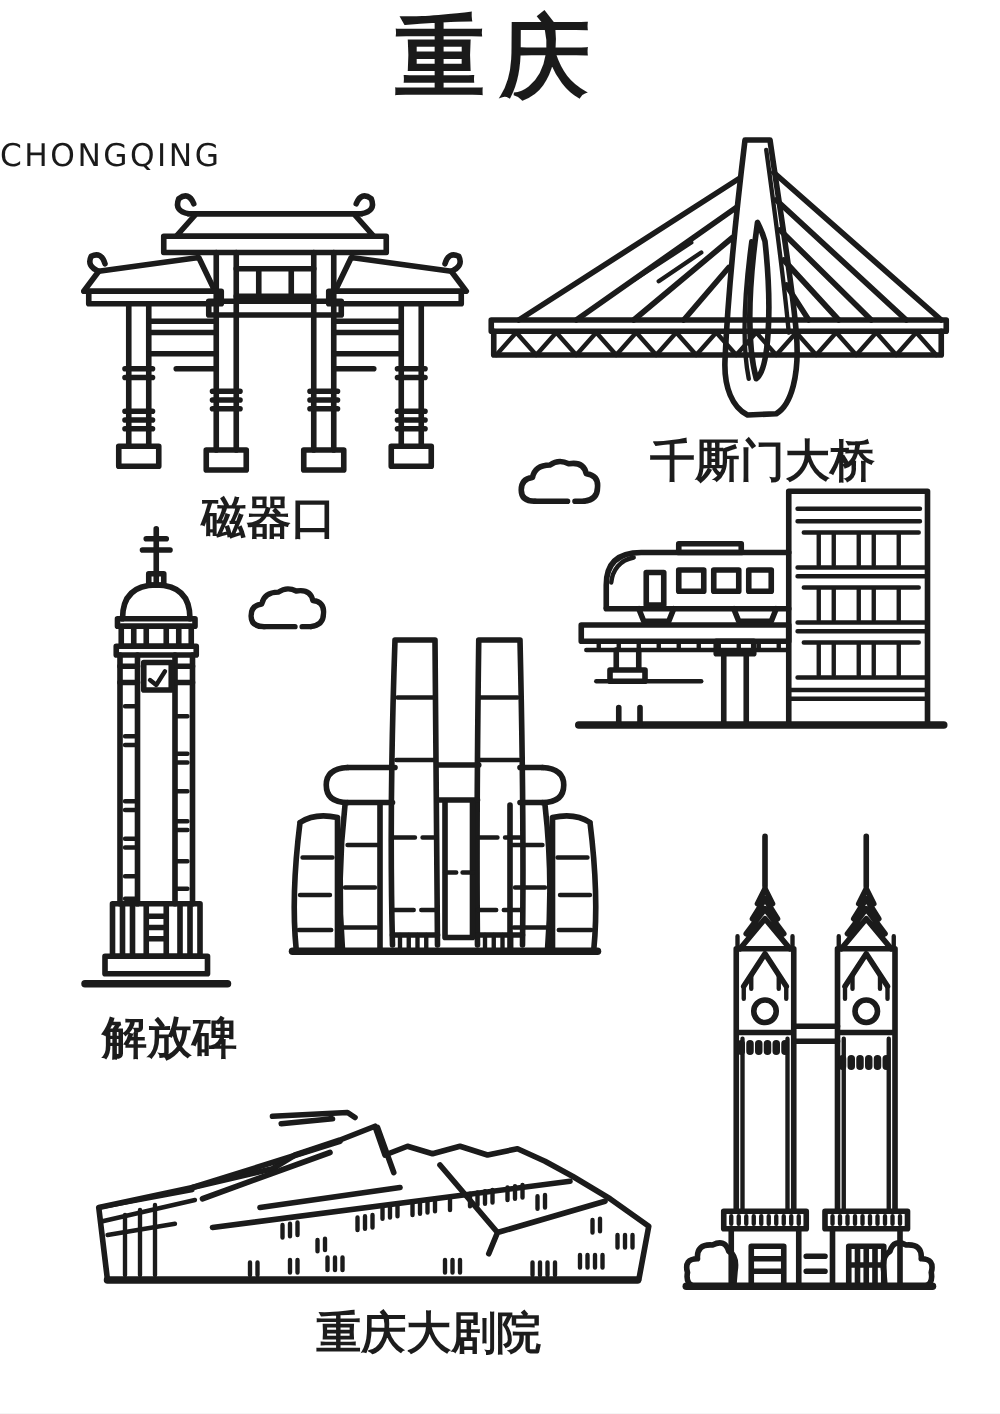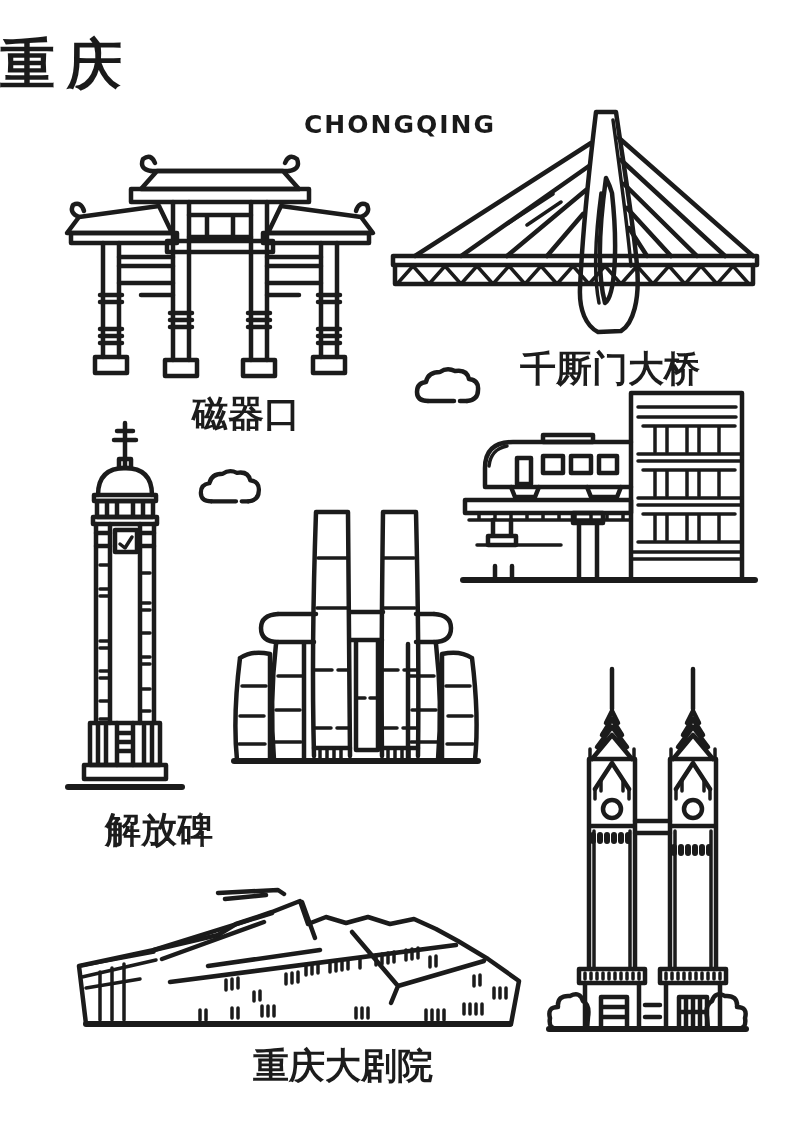--- a/index.html
+++ b/index.html
@@ -2,26 +2,26 @@
 <html><head>
 <meta charset="utf-8">
 <style>
   html,body{margin:0;padding:0;background:#e8e8e8;}
   .canvas{
     position:relative;width:800px;height:1131px;background:#ffffff;
     overflow:hidden;margin:0 auto;
     font-family:"DejaVu Sans","Liberation Sans",sans-serif;color:#1a1a1a;
   }
   .title{
-    position:absolute;top:36px;left:0;width:100%;
-    font-size:55px;font-weight:800;letter-spacing:12px;line-height:1.05;
+    position:absolute;top:8px;left:0;width:100%;text-align:center;
+    font-size:72px;font-weight:800;letter-spacing:12px;line-height:1.05;
   }
   .subtitle{
-    position:absolute;top:110px;left:0;width:100%;text-align:center;
-    font-size:25px;font-weight:700;letter-spacing:2px;
+    position:absolute;top:110px;left:0;width:100%;
+    font-size:25px;font-weight:400;letter-spacing:2px;
   }
   .label{
     position:absolute;font-size:36px;font-weight:700;text-align:center;
     white-space:nowrap;color:#1c1c1c;
   }
   .landmark{position:absolute;}
   svg.art{display:block;width:100%;height:100%;}
   svg.art path,svg.art line,svg.art circle,svg.art rect{
     fill:none;stroke:#1b1b1b;stroke-width:4.5;
     stroke-linecap:round;stroke-linejoin:round;
@@ -59,21 +59,21 @@
       <path d="M266,98 V212 M282,98 V212"></path>
       <path d="M263,150 H285 M263,157 H285 M263,184 H285 M263,191 H285 M263,198 H285"></path>
       <path d="M258,212 H290 V228 H258 Z"></path>
       <path d="M115,168 H137 M115,175 H137 M115,182 H137"></path>
       <path d="M193,168 H215 M193,175 H215 M193,182 H215"></path>
       <path d="M110,215 H142 V231 H110 Z M188,215 H220 V231 H188 Z"></path>
       <path d="M64,112 H118 M64,121 H118 M64,138 H118 M86,150 H118"></path>
       <path d="M212,112 H266 M212,121 H266 M212,138 H266 M212,150 H244"></path>
     </svg>
   </div>
-  <div class="label" style="left:130px;top:390px;width:170px;text-align:right;">磁器口</div>
+  <div class="label" style="left:130px;top:390px;width:170px;">磁器口</div>
 
   <div class="landmark" style="left:385px;top:98px;width:380px;height:246px;">
     <svg class="art" viewBox="0 0 380 246">
       <path d="M206,45 L30,158 M204,68 L76,158 M201,92 L122,158 M198,116 L162,158"></path>
       <path class="thin" d="M168,96 L122,126 M176,104 L142,127"></path>
       <path d="M234,40 L368,158 M236,62 L340,158 M239,86 L312,158 M242,110 L286,158 M244,130 L262,158"></path>
       <path d="M211,14 L231,14 C239,70 249,130 252,168 C255,202 248,226 236,233 L213,234 C201,228 194,212 195,190 C197,145 204,72 211,14 Z"></path>
       <path class="thin" d="M228,22 C236,80 243,135 246,168"></path>
       <path d="M221,80 C214,130 212,175 220,205 C230,198 233,150 227,95 C225,88 223,84 221,80 Z"></path>
       <path class="thin" d="M216,95 C210,140 209,180 214,205"></path>
@@ -138,21 +138,21 @@
       <path d="M55,117 H77 V139 H55 Z"></path>
       <path class="thin" d="M60,131 L65,135 L72,124"></path>
       <path class="thin" d="M40,152 H48 M40,176 H48 M40,183 H48 M40,228 H48 M40,235 H48 M40,258 H48 M40,265 H48 M40,288 H48 M40,306 H48"></path>
       <path class="thin" d="M82,160 H90 M82,190 H90 M82,197 H90 M82,220 H90 M82,244 H90 M82,251 H90 M82,276 H90 M82,298 H90"></path>
       <path d="M30,310 H100 M30,310 V352 M100,310 V352 M38,310 V352 M46,310 V352 M84,310 V352 M92,310 V352 M30,352 H100"></path>
       <path d="M57,310 V352 M73,310 V352 M57,320 H73 M57,329 H73 M57,338 H73"></path>
       <path d="M24,352 H106 V366 H24 Z"></path>
       <path class="thick" d="M8,374 H122"></path>
     </svg>
   </div>
-  <div class="label" style="left:58px;top:806px;width:155px;text-align:right;">解放碑</div>
+  <div class="label" style="left:58px;top:806px;width:155px;">解放碑</div>
 
   <div class="landmark" style="left:228px;top:498px;width:255px;height:285px;">
     <svg class="art" viewBox="0 0 255 285">
       <path d="M88,14 H120 M88,14 C85,100 84,180 86,258 M120,14 C121,90 122,170 122,258"></path>
       <path d="M155,14 H188 M155,14 C154,90 153,170 154,258 M188,14 C190,100 191,180 190,258"></path>
       <path class="thin" d="M90,60 H120 M89,110 H120 M155,60 H186 M155,110 H187"></path>
       <path class="thin" d="M87,172 H104 M110,172 H121 M86,230 H103 M109,230 H121"></path>
       <path class="thin" d="M155,172 H170 M176,172 H189 M154,230 H169 M175,230 H190"></path>
       <path d="M86,250 H122 M154,250 H190"></path>
       <path class="thin" d="M92,250 V262 M99,250 V262 M106,250 V262 M113,250 V262 M160,250 V262 M167,250 V262 M174,250 V262 M181,250 V262"></path>

